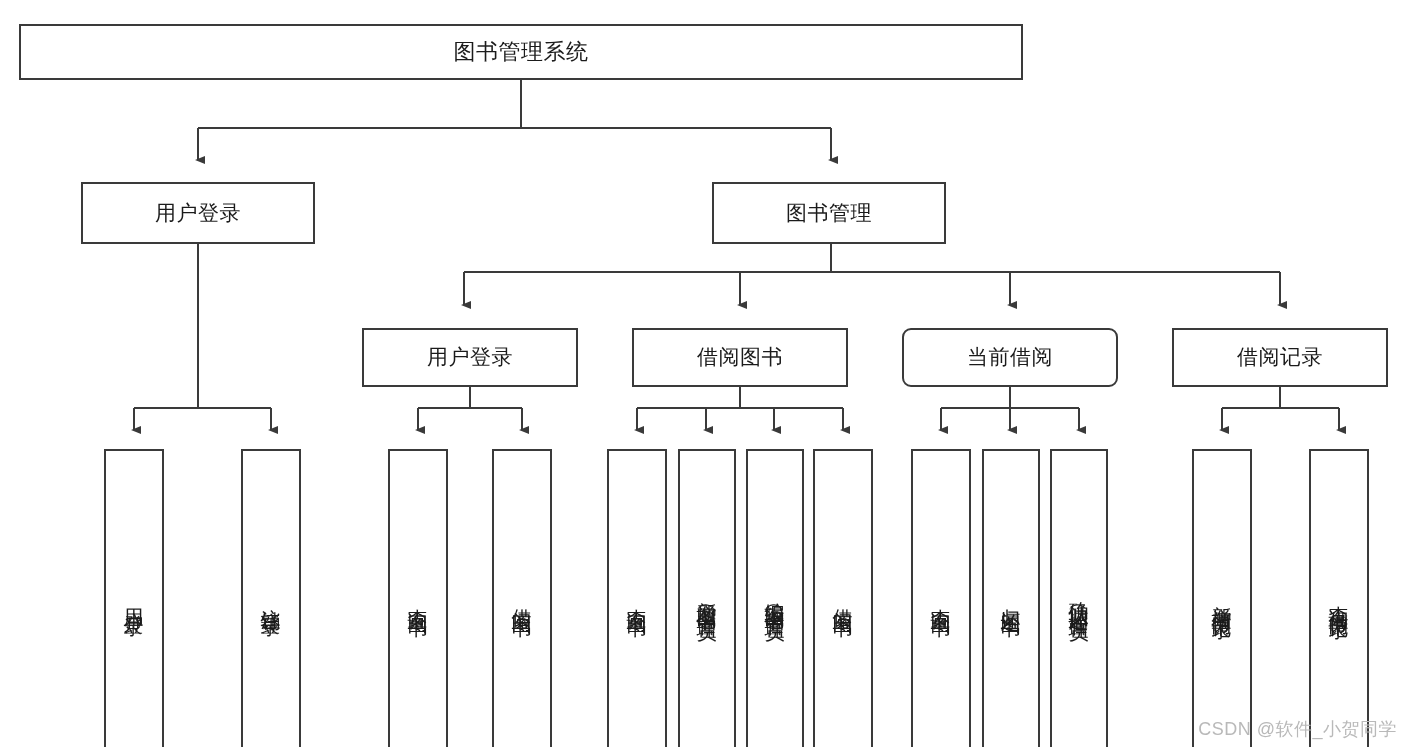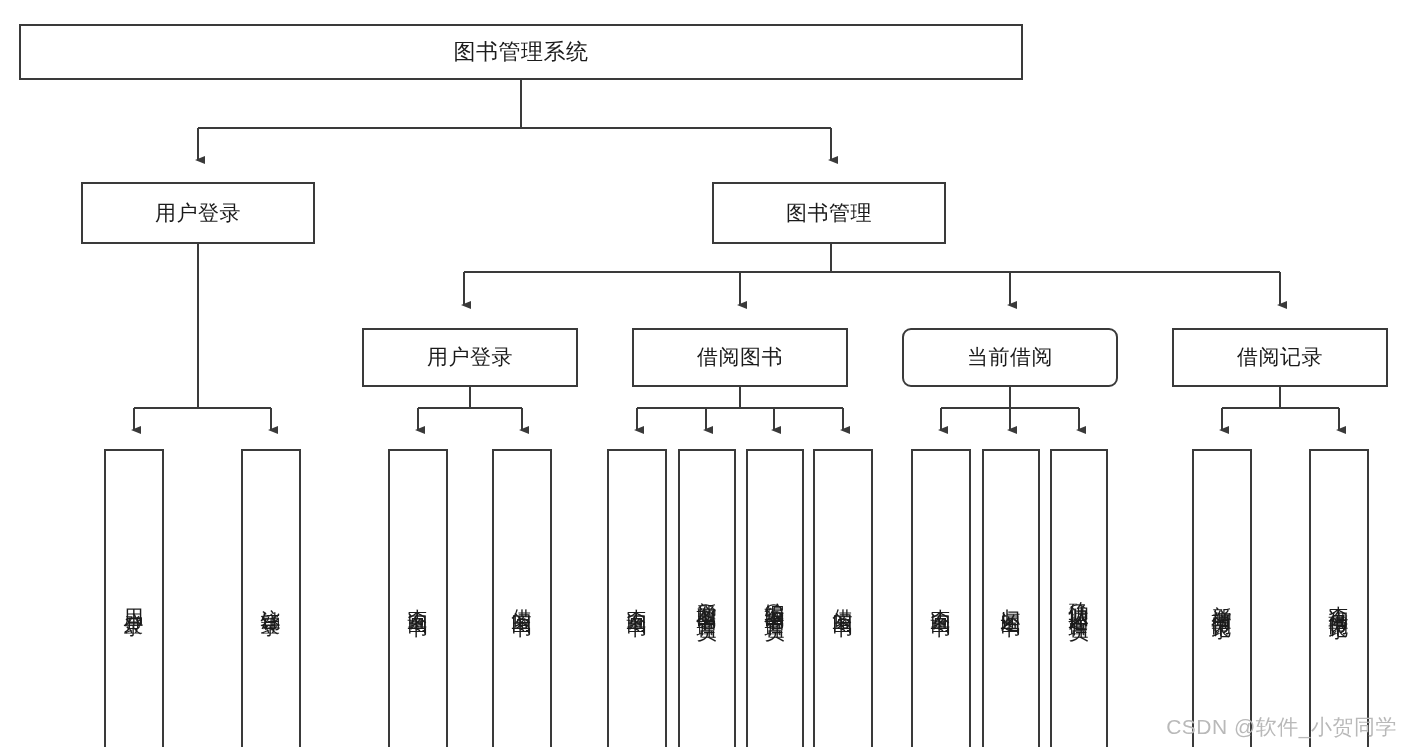--- a/index.html
+++ b/index.html
@@ -64,21 +64,21 @@
     font-size: 20px;
     line-height: 1.1;
     letter-spacing: 3px;
     white-space: nowrap;
     max-height: 100%;
   }
   #watermark {
     position: absolute;
     right: 8px;
     bottom: 6px;
-    font-size: 21px;
+    font-size: 18px;
     color: #b9b9b9;
     letter-spacing: 0.5px;
     z-index: 5;
     white-space: nowrap;
   }
 </style>
 </head>
 <body>
 
 <div id="canvas">

